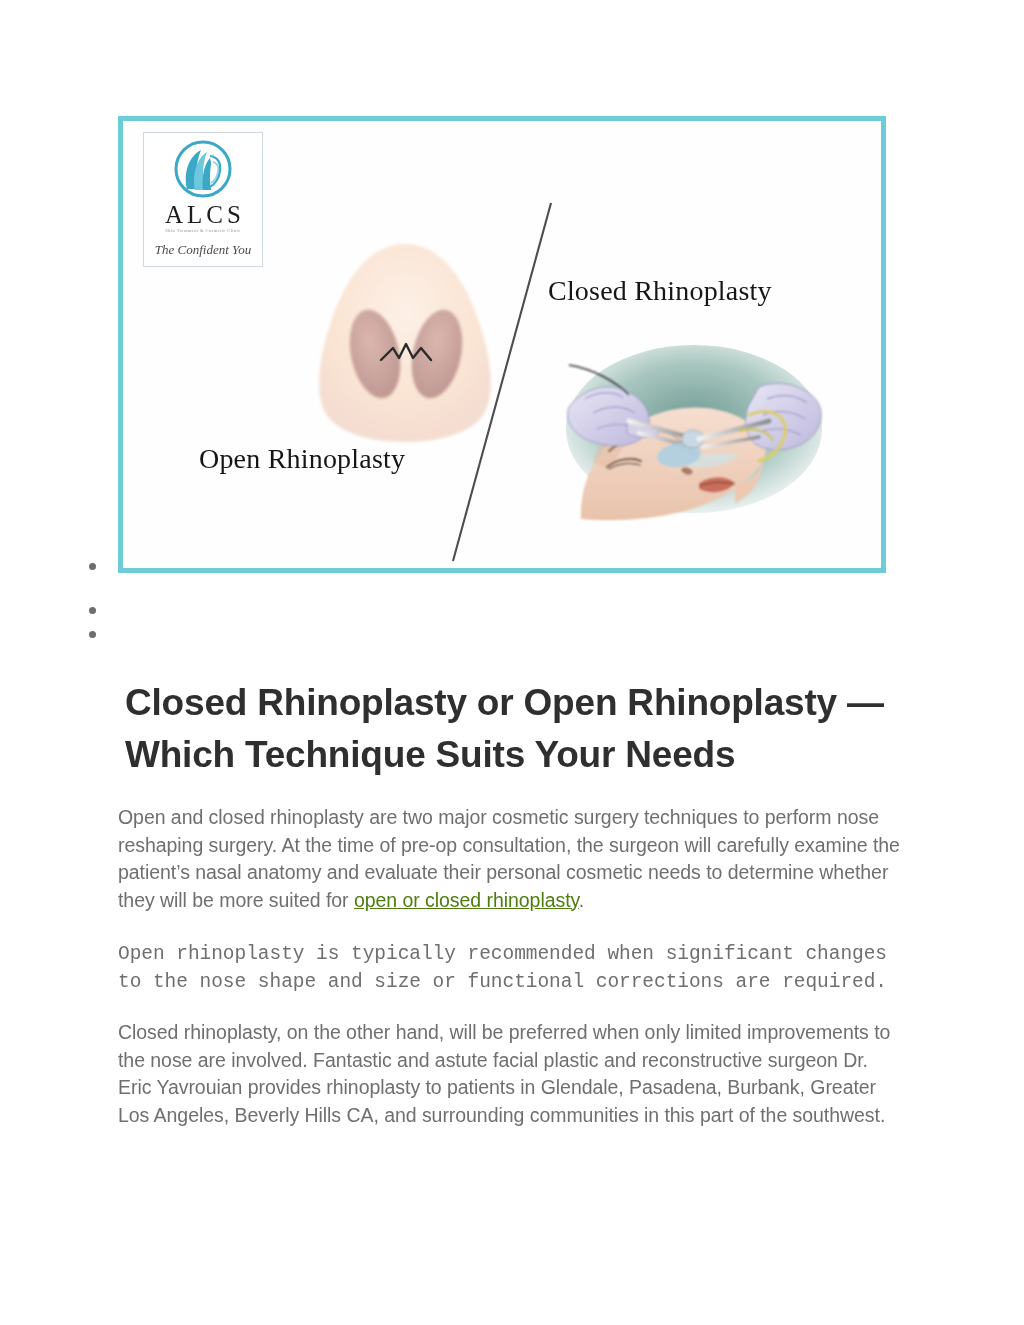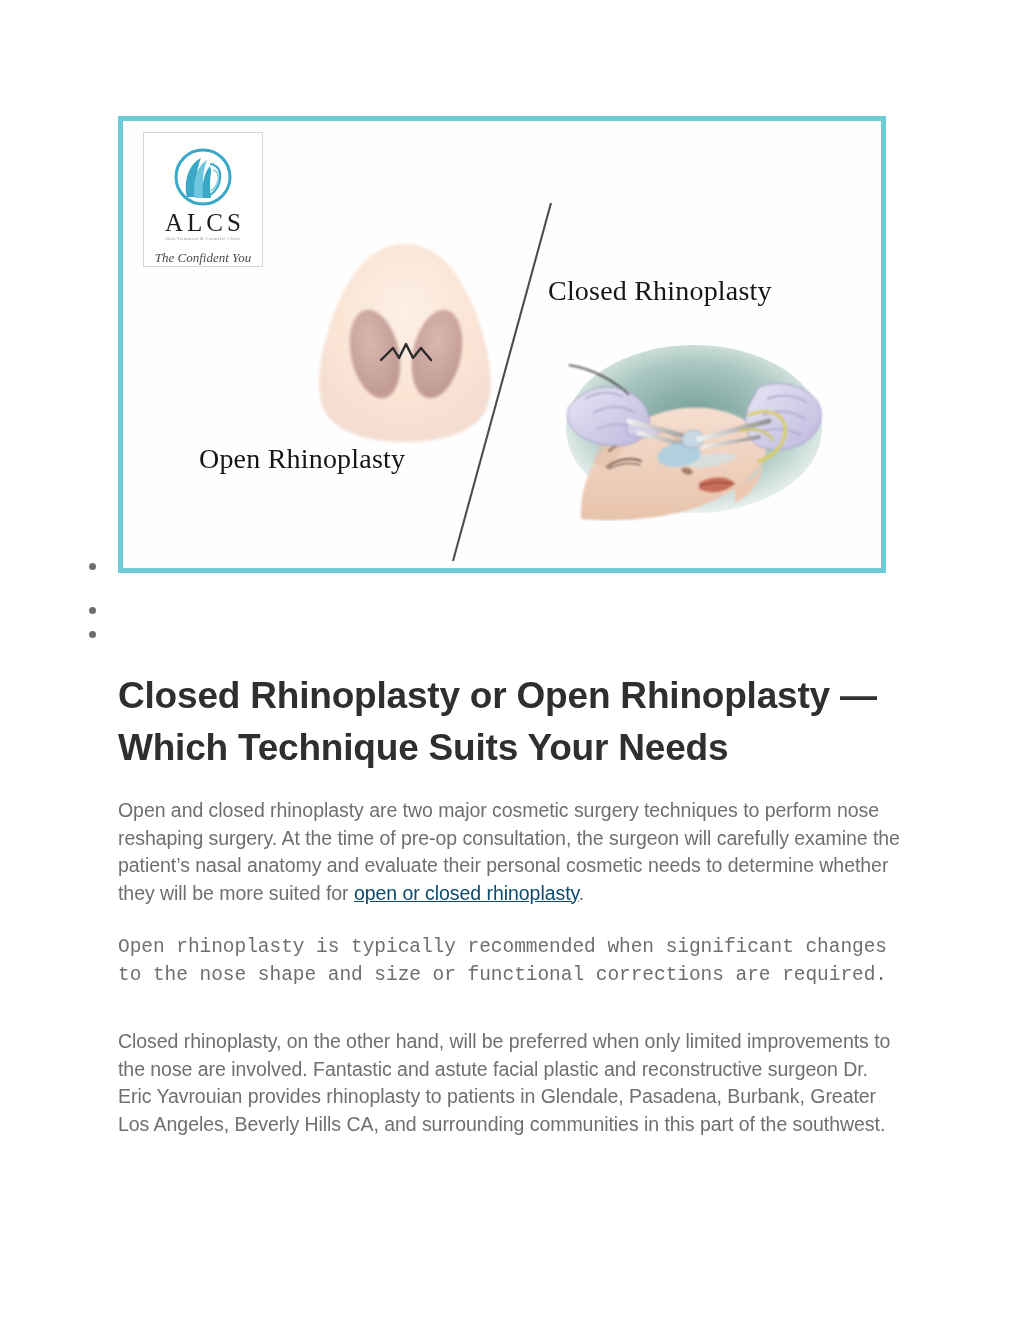--- a/index.html
+++ b/index.html
@@ -40,21 +40,21 @@
     left: 20px;
     top: 11px;
     width: 120px;
     height: 135px;
     border: 1px solid #cfd8dc;
     background: #ffffff;
     box-sizing: border-box;
     display: flex;
     flex-direction: column;
     align-items: center;
-    justify-content: flex-end;
+    justify-content: flex-start;
     padding-top: 7px;
   }
   .logo-mark {
     width: 60px;
     height: 60px;
     position: relative;
   }
   .logo-word {
     font-family: "Liberation Serif", serif;
     font-size: 25px;
@@ -160,41 +160,41 @@
   .bullet-list li.gap2 { height: 24px; }
 
   
   .article {
     position: absolute;
     left: 118px;
     top: 670px;
     width: 786px;
   }
   h1.page-title {
-    margin: 0;
+    margin: 7px;
     font-family: "Liberation Sans", sans-serif;
     font-size: 37px;
     font-weight: bold;
     line-height: 52px;
     color: #2f2f2f;
     letter-spacing: -0.2px;
   }
   p.body-text {
     margin: 0;
     font-family: "Liberation Sans", sans-serif;
     font-size: 19.5px;
     line-height: 27.5px;
     color: #6f6f6f;
     letter-spacing: -0.05px;
   }
   p.p1 { margin-top: 23px; }
   p.p2 { margin-top: 27px; font-family: Liberation Mono, monospace; }
-  p.p3 { margin-top: 39px; }
+  p.p3 { margin-top: 23px; }
   a.inline-link {
-    color: #0c4a6e;
+    color: #4d7c0f;
     text-decoration: underline;
   }
 </style>
 </head>
 <body>
 
 <div class="figure-wrap">
   <div class="figure-inner">
 
     <div class="logo-box">

